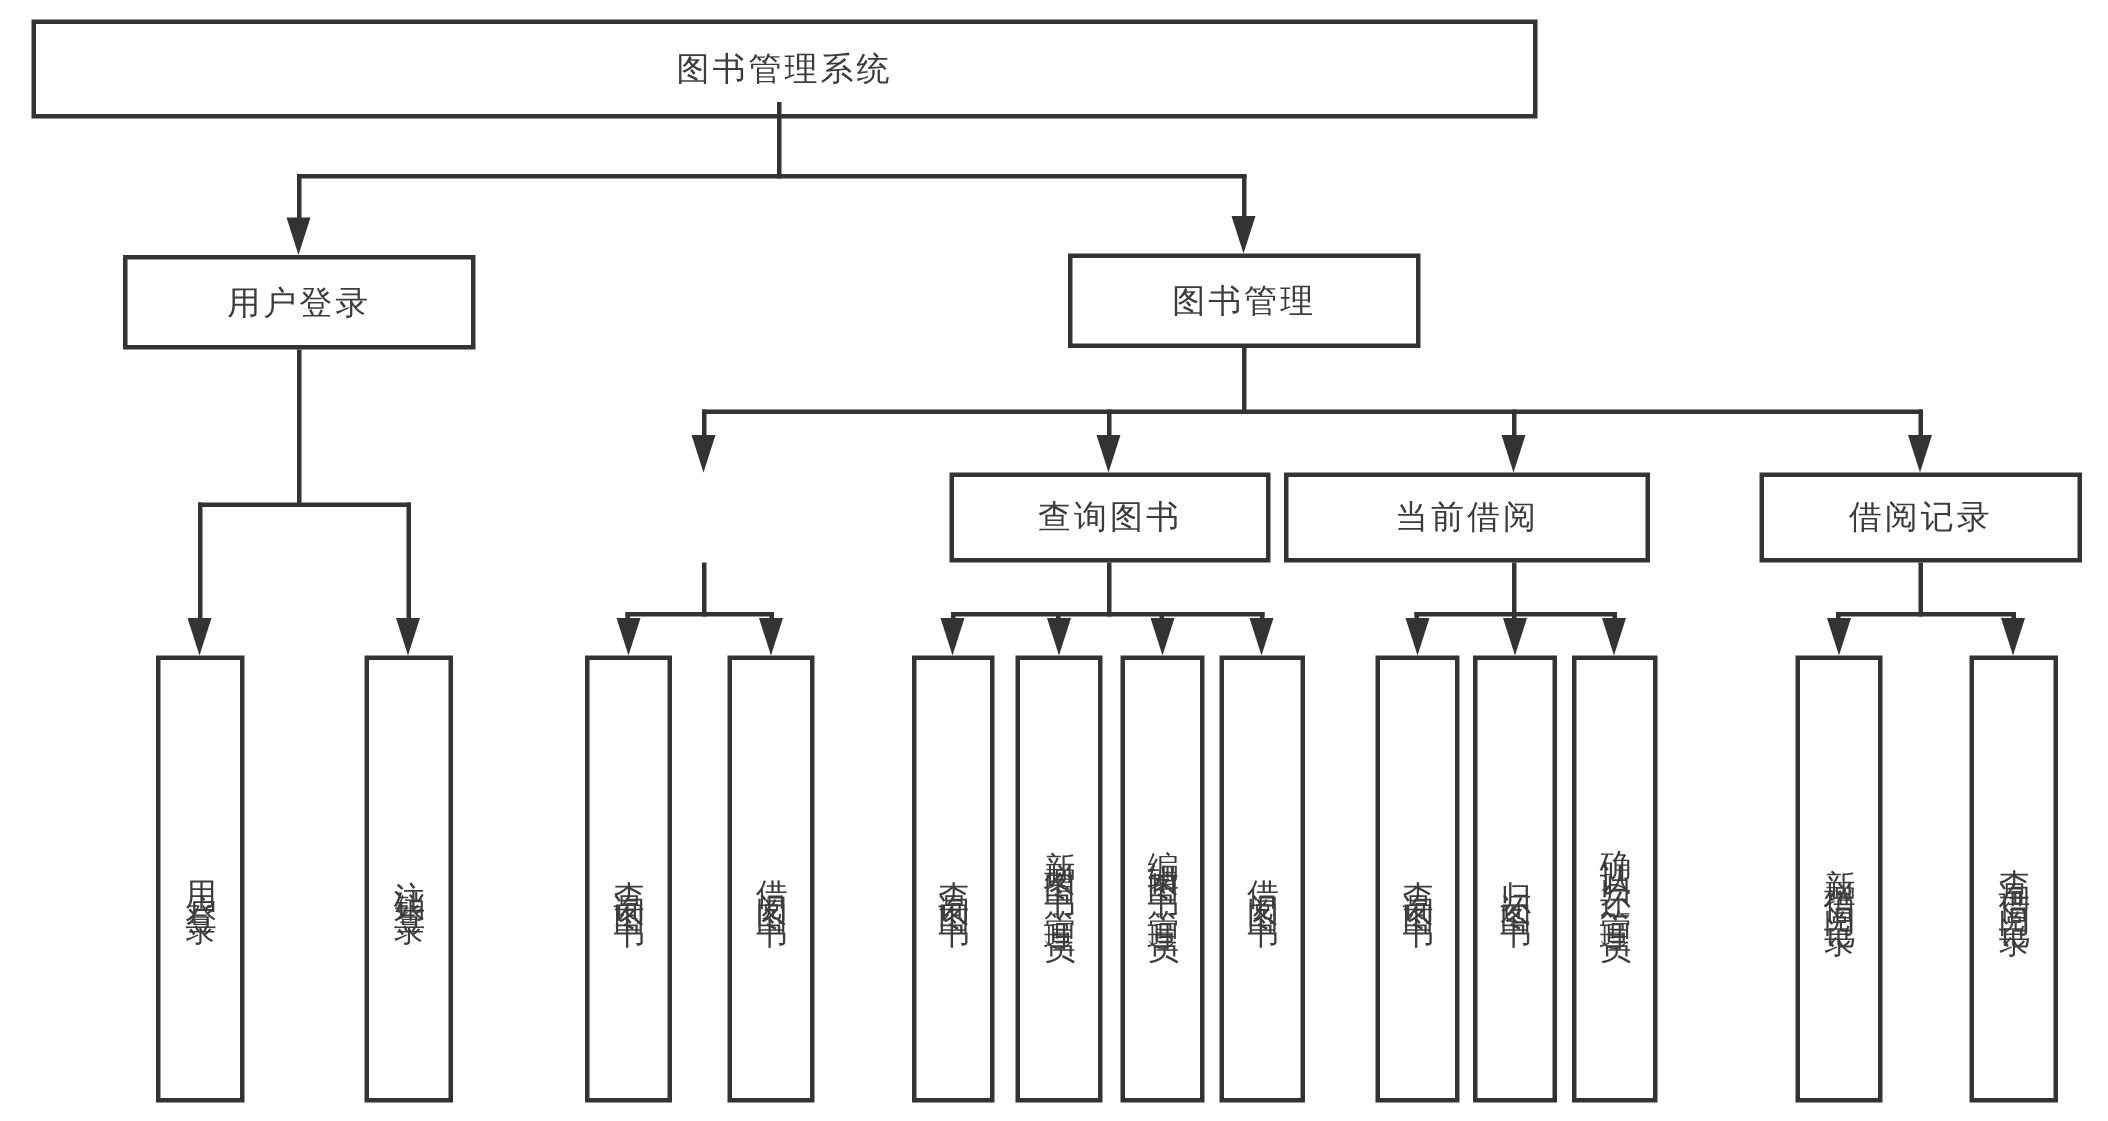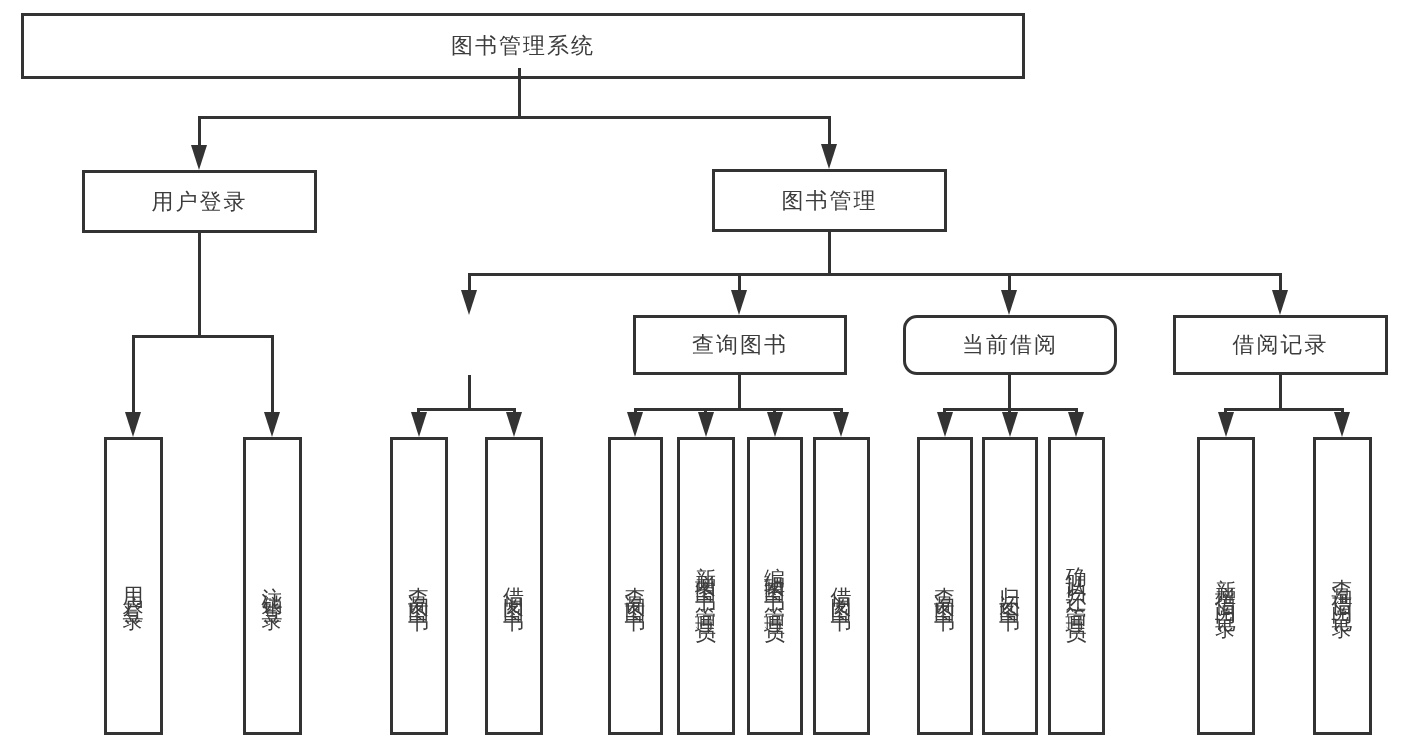--- a/index.html
+++ b/index.html
@@ -76,21 +76,21 @@
 
   <div class="box" style="left:712px;top:169px;width:235px;height:63px;text-align:right;">
     <span>图书管理</span>
   </div>
 
 
   <div class="box" style="left:633px;top:315px;width:214px;height:60px;">
     <span>查询图书</span>
   </div>
 
-  <div class="box" style="left:903px;top:315px;width:214px;height:60px;border-radius:14px;">
+  <div class="box" style="left:856px;top:315px;width:244px;height:60px;">
     <span>当前借阅</span>
   </div>
 
   <div class="box" style="left:1173px;top:315px;width:215px;height:60px;">
     <span>借阅记录</span>
   </div>
 
   <div class="vbox" style="left:104px;top:437px;width:59px;height:298px;">
     <span>用户登录</span>
   </div>

